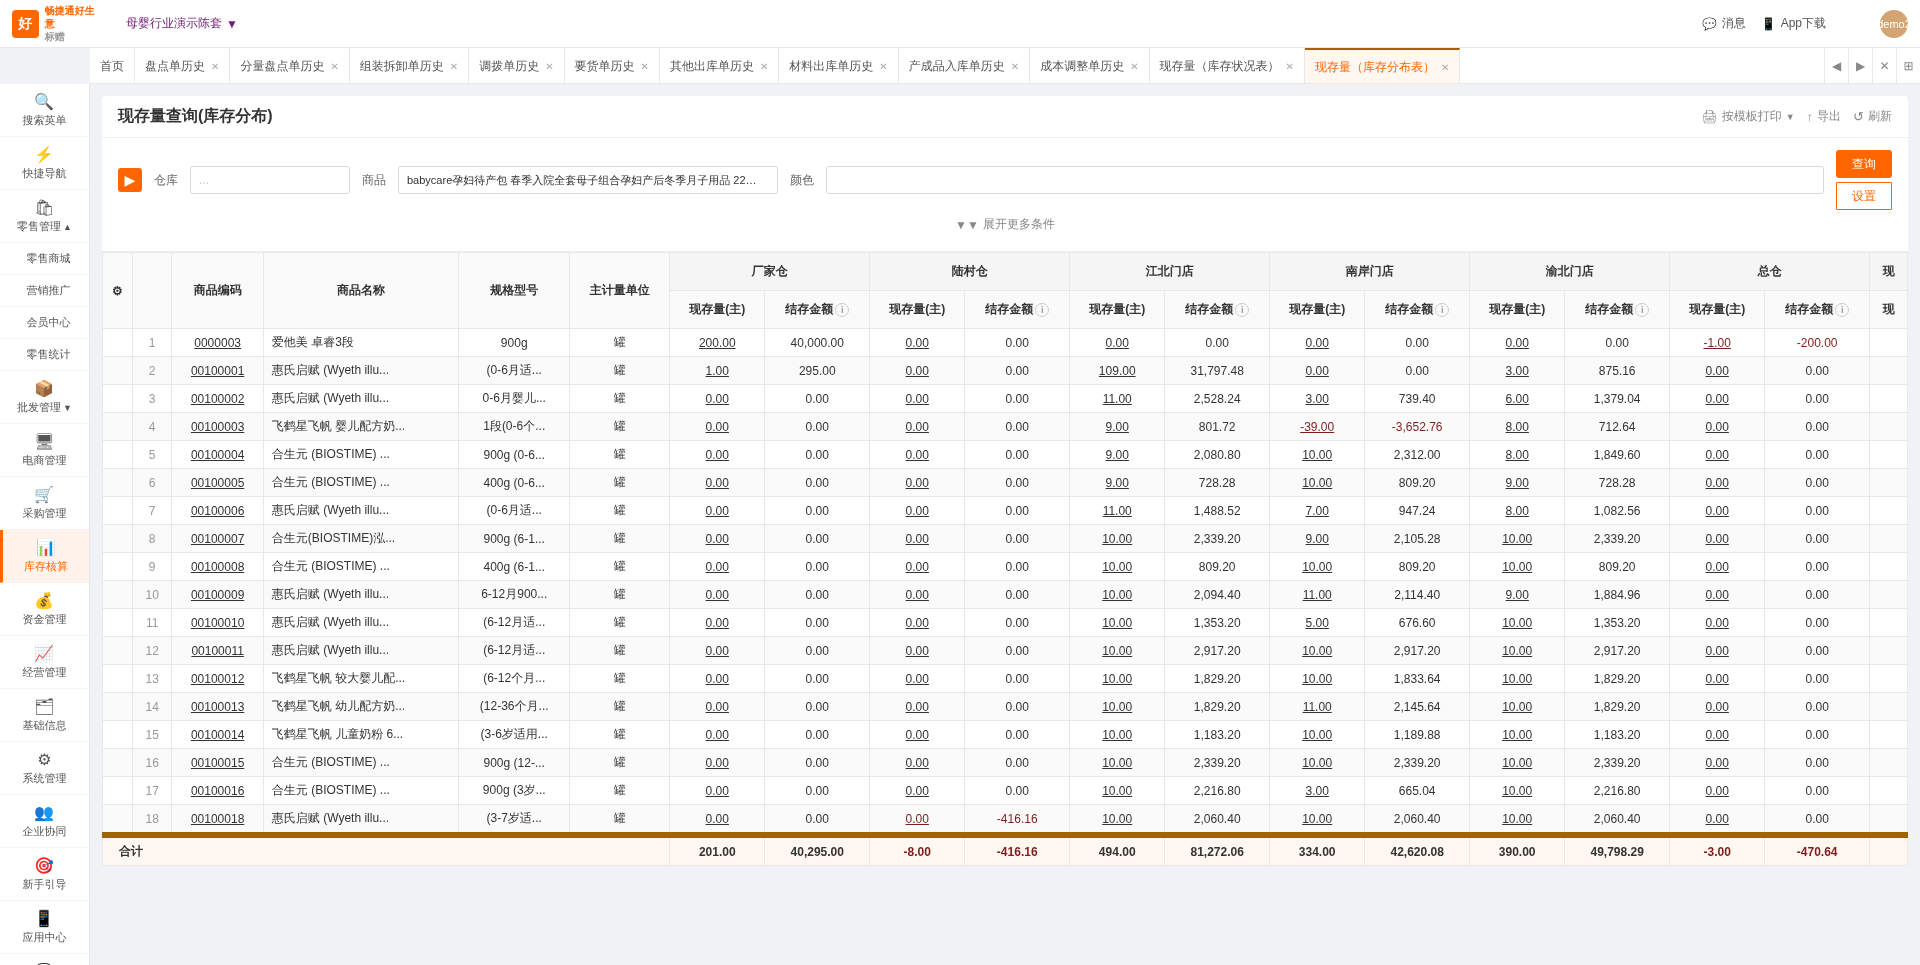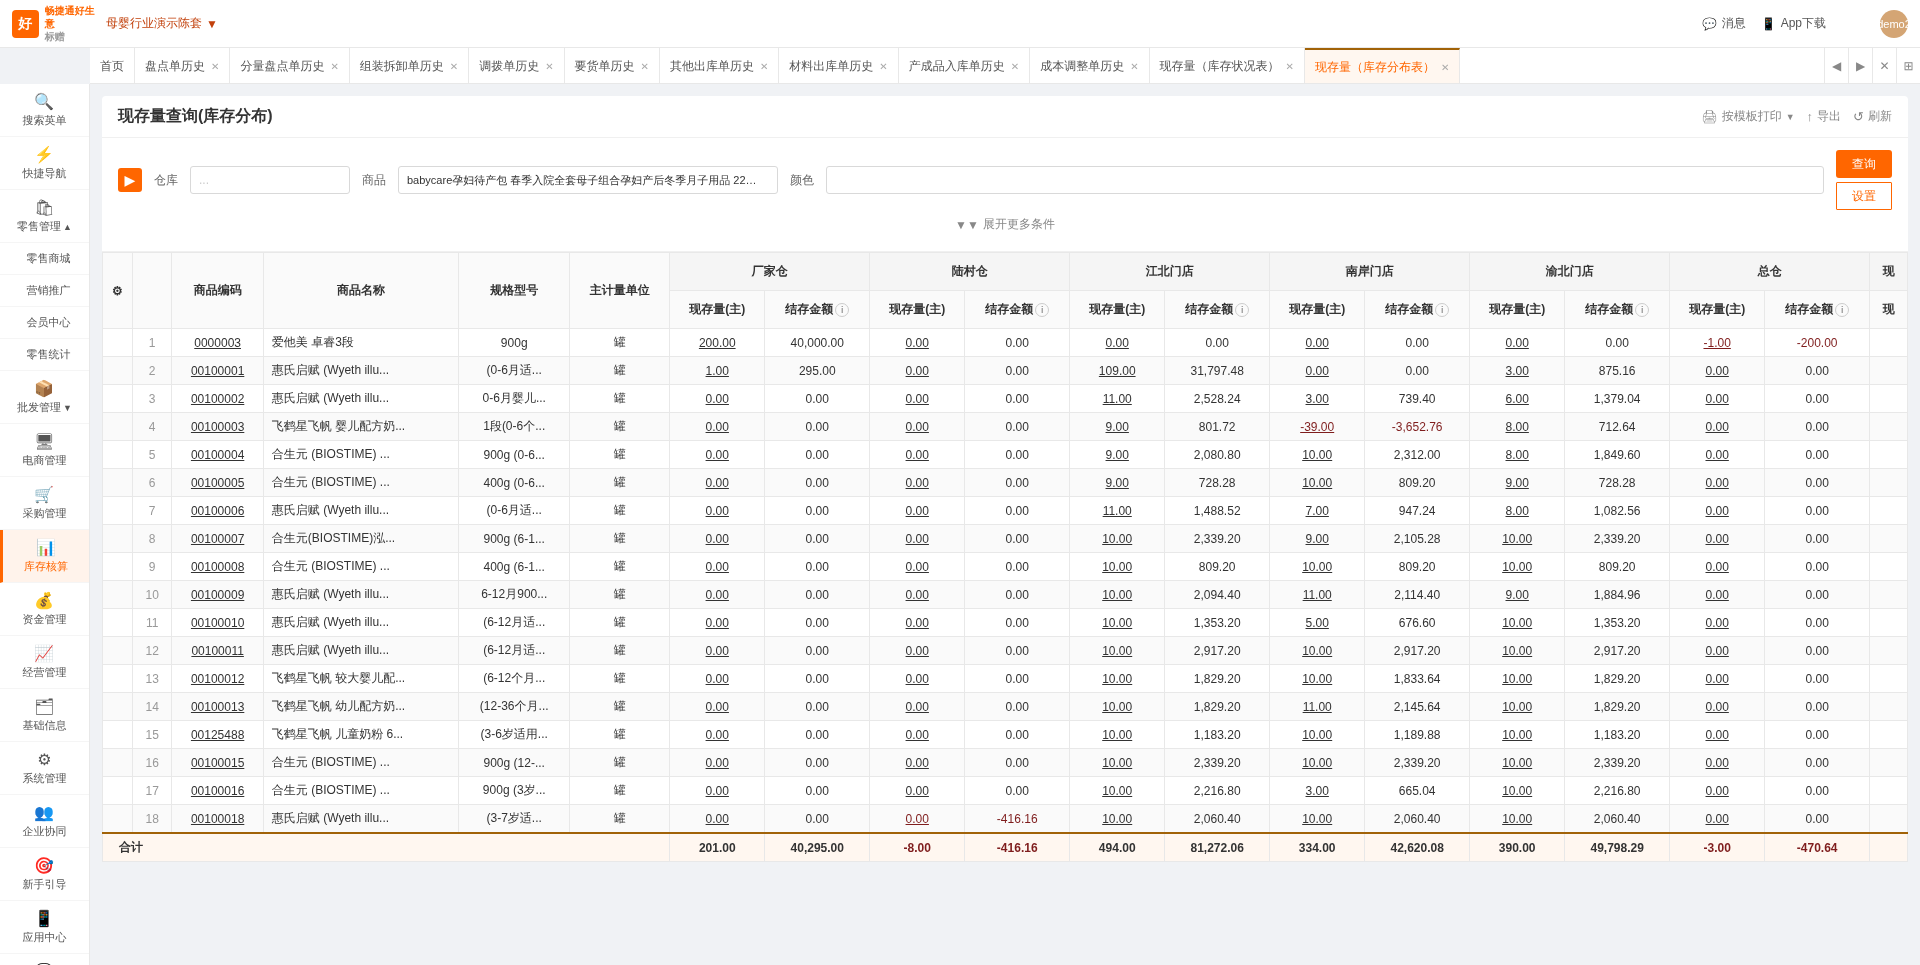--- a/index.html
+++ b/index.html
@@ -332,41 +332,41 @@
       border: 1px solid #ccc;
       color: #999;
       font-size: 9px;
       cursor: pointer;
       margin-left: 2px;
     }
 
     
     .total-row {
       background: #fff7f0;
-      border-top: 2px solid #a16207;
+      border-top: 6px solid #a16207;
     }
     
     
     .main-content::-webkit-scrollbar,
     .table-container::-webkit-scrollbar { height: 6px; width: 6px; }
     .main-content::-webkit-scrollbar-thumb,
     .table-container::-webkit-scrollbar-thumb { background: #ccc; border-radius: 3px; }
   </style>
 </head>
 <body>
 
 <div class="top-header">
   <div class="logo-area">
     <div class="logo-icon">好</div>
     <div style="font-size:10px;line-height:1.3">
       <div>畅捷通好生意</div>
       <div style="color:#999">标赠</div>
     </div>
   </div>
-  <div style="margin-left:4px;display:flex;align-items:center;gap:4px;cursor:pointer;color:#c2410c;font-size:12px">
+  <div style="margin-left:24px;display:flex;align-items:center;gap:4px;cursor:pointer;color:#701a75;font-size:12px">
     <span>母婴行业演示陈套</span>
     <span>▼</span>
   </div>
   <div class="header-right">
     <div class="header-btn">
       <span>💬</span>
       <span>消息</span>
     </div>
     <div class="header-btn">
       <span>📱</span>
@@ -850,21 +850,21 @@
     <td class="">2,145.64</td>
     <td class="td-link">10.00</td>
     <td>1,829.20</td>
     <td class="td-link">0.00</td>
     <td class="">0.00</td>
     <td></td>
   </tr>
           <tr>
     <td></td>
     <td class="row-num">15</td>
-    <td class="td-link">00125488</td>
+    <td class="td-link">00100014</td>
     <td class="td-left">飞鹤星飞帆 儿童奶粉 6...</td>
     <td>(3-6岁适用...</td>
     <td>罐</td>
     <td class="td-link">0.00</td>
     <td>0.00</td>
     <td class="td-link">0.00</td>
     <td class="">0.00</td>
     <td class="td-link">10.00</td>
     <td>1,183.20</td>
     <td class="td-link">10.00</td>

